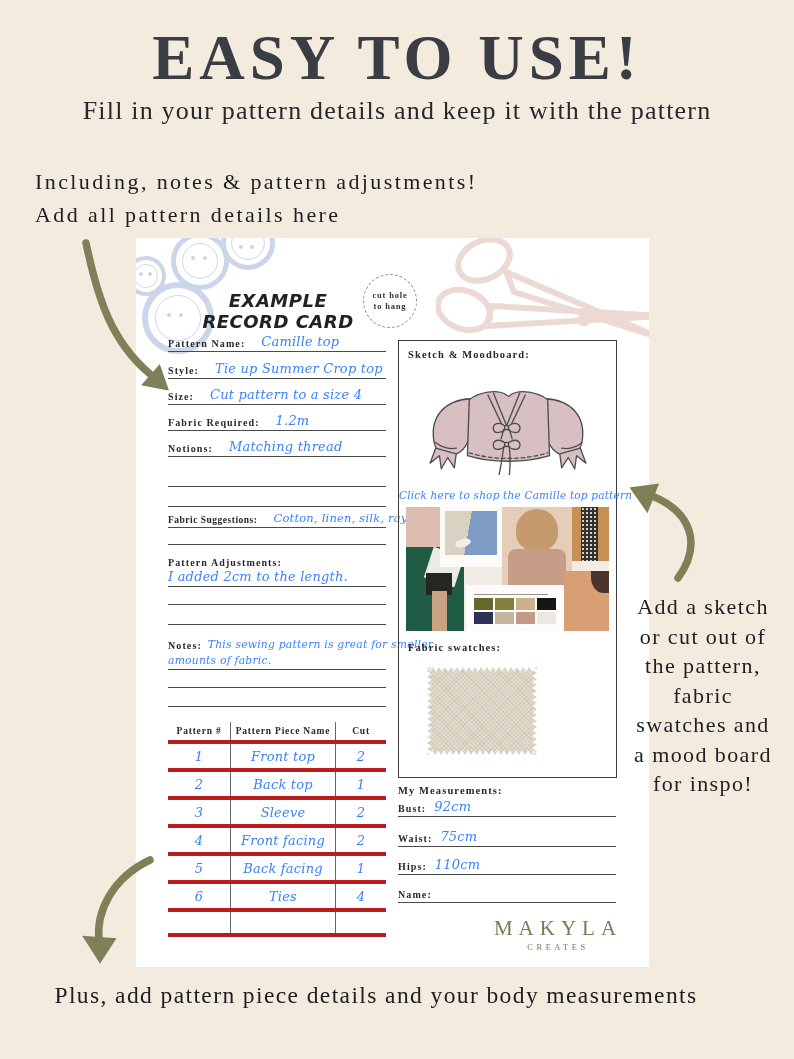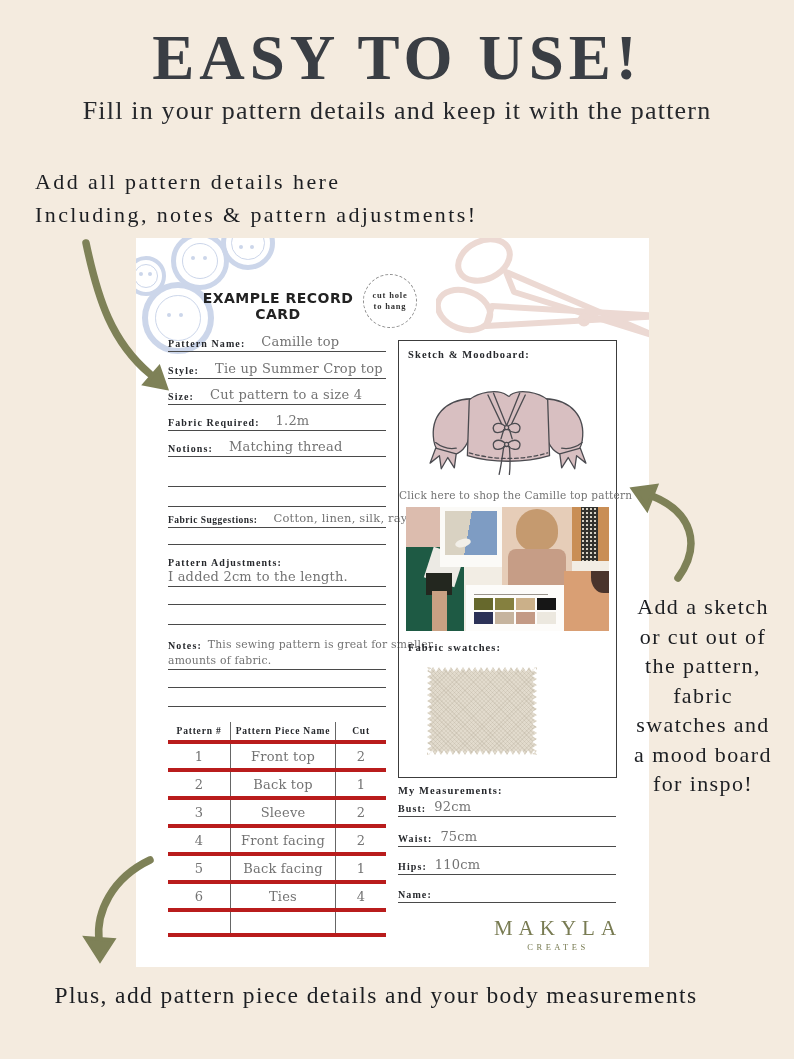--- a/index.html
+++ b/index.html
@@ -22,40 +22,40 @@
     letter-spacing:2.4px;line-height:33px;color:var(--body);}
   .anno-right{position:absolute;left:612px;top:592px;width:182px;text-align:center;
     font-size:22px;line-height:29.5px;letter-spacing:1.4px;color:var(--body);}
   .anno-bottom{position:absolute;left:16px;top:982px;width:720px;text-align:center;
     font-size:23.5px;letter-spacing:1.4px;color:var(--body);}
 
   
   .card{position:absolute;left:136px;top:238px;width:513px;height:729px;
     background:#ffffff;overflow:hidden;}
   .card-heading{position:absolute;left:62px;top:52px;width:160px;text-align:center;
-    font-family:"DejaVu Sans",sans-serif;font-weight:700;
-    font-size:14px;letter-spacing:0.5px;color:#222;}
+    font-family:"DejaVu Sans",sans-serif;font-style:italic;font-weight:700;
+    font-size:18px;letter-spacing:0.5px;color:#222;}
   .hang{position:absolute;left:227px;top:36px;width:52px;height:52px;border-radius:50%;
     border:1.5px dashed #8a8a8a;display:flex;flex-direction:column;align-items:center;
     justify-content:center;font-size:8.5px;letter-spacing:0.8px;color:#333;line-height:11px;
     font-weight:700;}
 
   
   .button-deco{position:absolute;border-radius:50%;border:5px solid var(--btnblue);}
   .button-deco::after{content:'';position:absolute;inset:12%;border:1.5px solid var(--btnblue);border-radius:50%;}
   .bh{position:absolute;width:4px;height:4px;border-radius:50%;background:var(--btnblue);}
 
   
   .frow{position:absolute;left:32px;width:218px;border-bottom:1px solid var(--line);
     display:flex;align-items:flex-end;gap:16px;padding-bottom:2px;box-sizing:border-box;}
   .plain-row{position:absolute;left:32px;width:218px;display:flex;align-items:flex-end;gap:6px;}
   .flabel{font-size:10px;font-weight:700;letter-spacing:1.1px;color:#26282c;white-space:nowrap;}
   .flabel.tight{font-size:9.5px;letter-spacing:0.5px;}
-  .hand{font-family:"DejaVu Serif",serif;font-size:13px;
-    letter-spacing:0.2px;color:#737373;white-space:nowrap;}
+  .hand{font-family:"DejaVu Serif",serif;font-style:italic;font-size:13px;
+    letter-spacing:0.2px;color:#3b82f6;white-space:nowrap;}
   .hand.small{font-size:11.5px;}
   .hand.xsmall{font-size:10.8px;}
 
   
   .ptable{position:absolute;left:32px;top:484px;width:218px;}
   .trow{display:grid;grid-template-columns:62px 106px 50px;border-bottom:4px solid #b91c1c;}
   .theader{height:18px;}
   .tdata{height:24px;}
   .tempty{height:21px;}
   .tcell{display:flex;align-items:center;justify-content:center;}
@@ -118,22 +118,22 @@
 </style>
 </head>
 <body>
 
 <div class="canvas">
 
   <div class="title">EASY TO USE!</div>
   <div class="subtitle">Fill in your pattern details and keep it with the pattern</div>
 
   <div class="anno-top">
+    <div>Including, notes &amp; pattern adjustments!</div>
     <div>Add all pattern details here</div>
-    <div>Including, notes &amp; pattern adjustments!</div>
   </div>
 
   <div class="card">
 
     <div class="button-deco" style="left:35px;top:-6px;width:48px;height:48px;">
       <span class="bh" style="left:15px;top:19px;"></span>
         <span class="bh" style="left:27px;top:19px;"></span>
     </div>
     <div class="button-deco" style="left:-10px;top:18px;width:32px;height:32px;border-width:4px;">
       <span class="bh" style="left:9px;top:12px;"></span>

